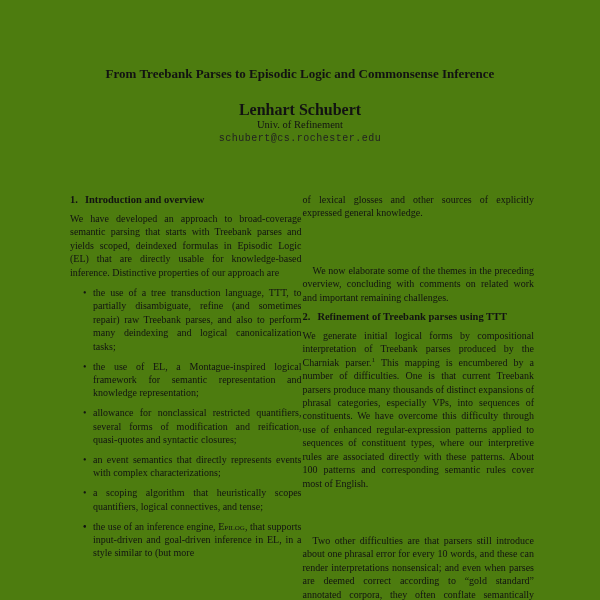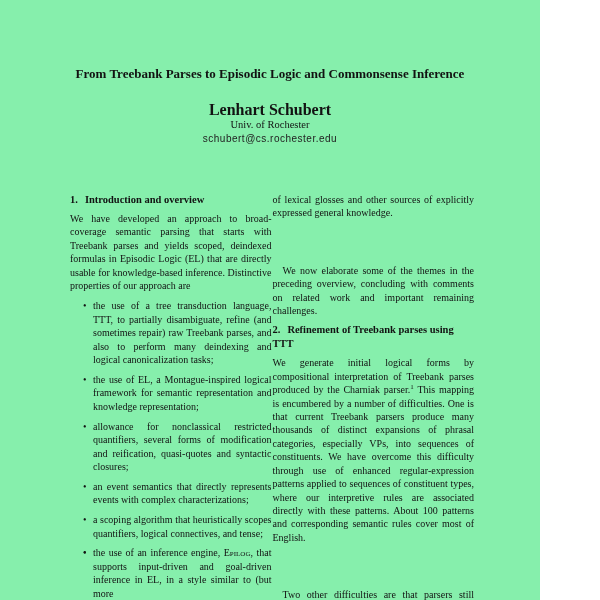--- a/index.html
+++ b/index.html
@@ -4,23 +4,23 @@
 <style>
   html, body { margin: 0; padding: 0; }
   body {
     width: 600px; height: 600px;
     background: #ffffff;
     font-family: "Liberation Serif", serif;
     color: #121212;
   }
   .page {
     position: relative;
-    width: 540px; height: 600px;
+    width: 600px; height: 600px;
     overflow: hidden;
-    background: #86efac;
+    background: #4d7c0f;
   }
   .title {
     padding-top: 66px;
     text-align: center;
     font-weight: bold;
     font-size: 13px;
     line-height: 15px;
   }
   .author-block {
     margin-top: 21px;
@@ -29,21 +29,21 @@
   .author-name {
     font-weight: bold;
     font-size: 16px;
     line-height: 15px;
   }
   .author-affil {
     font-size: 10.5px;
     line-height: 15px;
   }
   .author-email {
-    font-family: Liberation Sans, sans-serif;
+    font-family: Liberation Mono, monospace;
     font-size: 10px;
     line-height: 14px;
     letter-spacing: 0.5px;
     color: #222;
   }
   .columns {
     display: flex;
     gap: 1px;
     padding: 0 66px 0 70px;
     margin-top: 47px;
@@ -89,21 +89,21 @@
 </style>
 </head>
 <body>
 
 <div class="page">
 
   <div class="title">From Treebank Parses to Episodic Logic and Commonsense Inference</div>
 
   <div class="author-block">
     <div class="author-name">Lenhart Schubert</div>
-    <div class="author-affil">Univ. of Rochester</div>
+    <div class="author-affil">Univ. of Refinement</div>
     <div class="author-email">schubert@cs.rochester.edu</div>
   </div>
 
   <div class="columns">
 
     <div class="col">
       <div class="sec-heading">
         <span class="sec-num">1.</span><span class="sec-text">Introduction and overview</span>
       </div>
       <p>We have developed an approach to broad-coverage semantic parsing that starts with Treebank parses and yields scoped, deindexed formulas in Episodic Logic (EL) that are directly usable for knowledge-based inference. Distinctive properties of our approach are</p>

